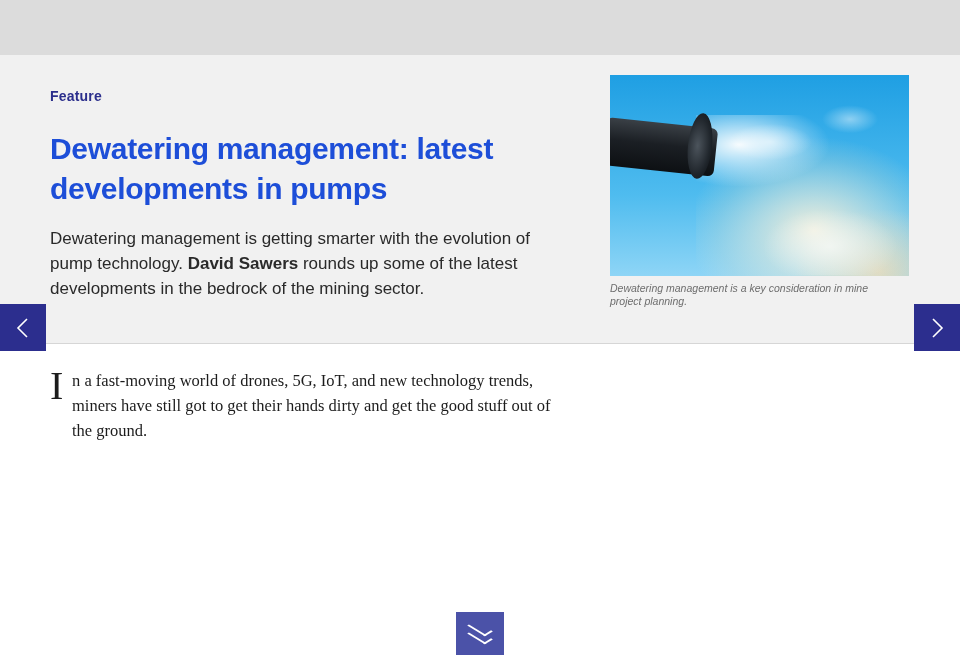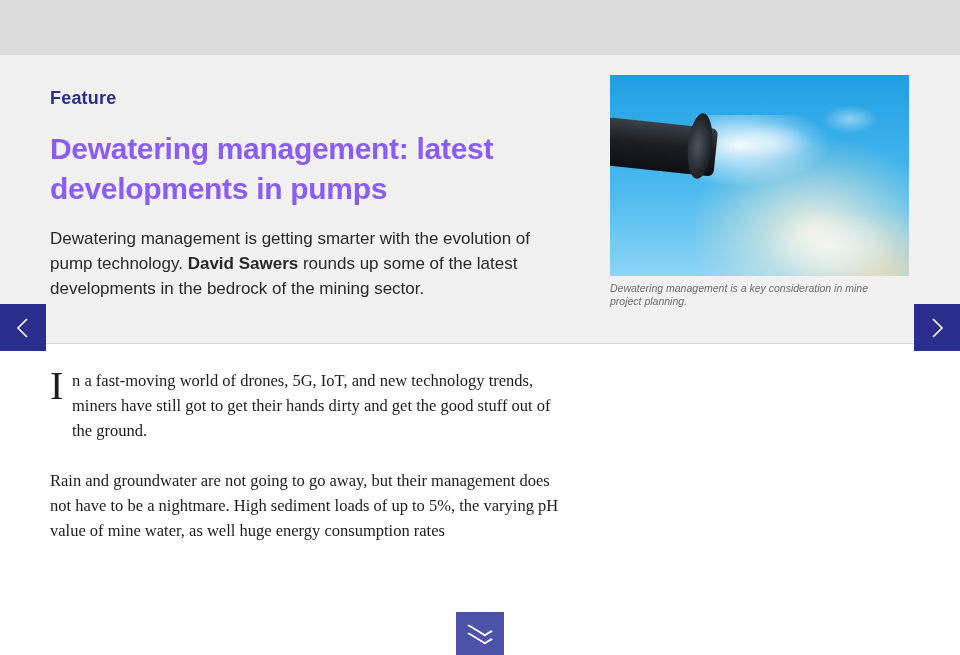--- a/index.html
+++ b/index.html
@@ -40,34 +40,34 @@
   .header-inner {
     position: absolute;
     top: 0; left: 0;
     width: 960px;
     height: 288px;
   }
   .kicker {
     position: absolute;
     left: 50px;
     top: 33px;
-    font-size: 18px;
+    font-size: 14px;
     font-weight: bold;
     color: #2b2e8c;
     letter-spacing: 0.2px;
   }
   .headline {
     position: absolute;
     left: 50px;
     top: 54px;
     width: 520px;
     font-size: 30px;
     line-height: 40px;
     font-weight: bold;
-    color: #8b5cf6;
+    color: #1d4ed8;
     letter-spacing: -0.3px;
   }
   .standfirst {
     position: absolute;
     left: 50px;
     top: 143px;
     width: 500px;
     font-size: 17px;
     line-height: 25px;
     color: #2a2a2a;
@@ -245,21 +245,20 @@
       <div class="caption">Dewatering management is a key consideration in mine project planning.</div>
     </div>
   </div>
 
   <div class="article-body">
     <div class="column">
       <p class="first">
         <span class="dropcap">I</span>
         <span>n a fast-moving world of drones, 5G, IoT, and new technology trends, miners have still got to get their hands dirty and get the good stuff out of the ground.</span>
       </p>
-      <p>Rain and groundwater are not going to go away, but their management does not have to be a nightmare. High sediment loads of up to 5%, the varying pH value of mine water, as well huge energy consumption rates</p>
     </div>
   </div>
 
   <div class="nav-arrow left">
     <svg width="16" height="24" viewBox="0 0 16 24" aria-hidden="true">
       <polyline points="12,3 3,12 12,21" fill="none" stroke="#ffffff" stroke-width="1.6"></polyline>
     </svg>
   </div>
 
   <div class="nav-arrow right">

